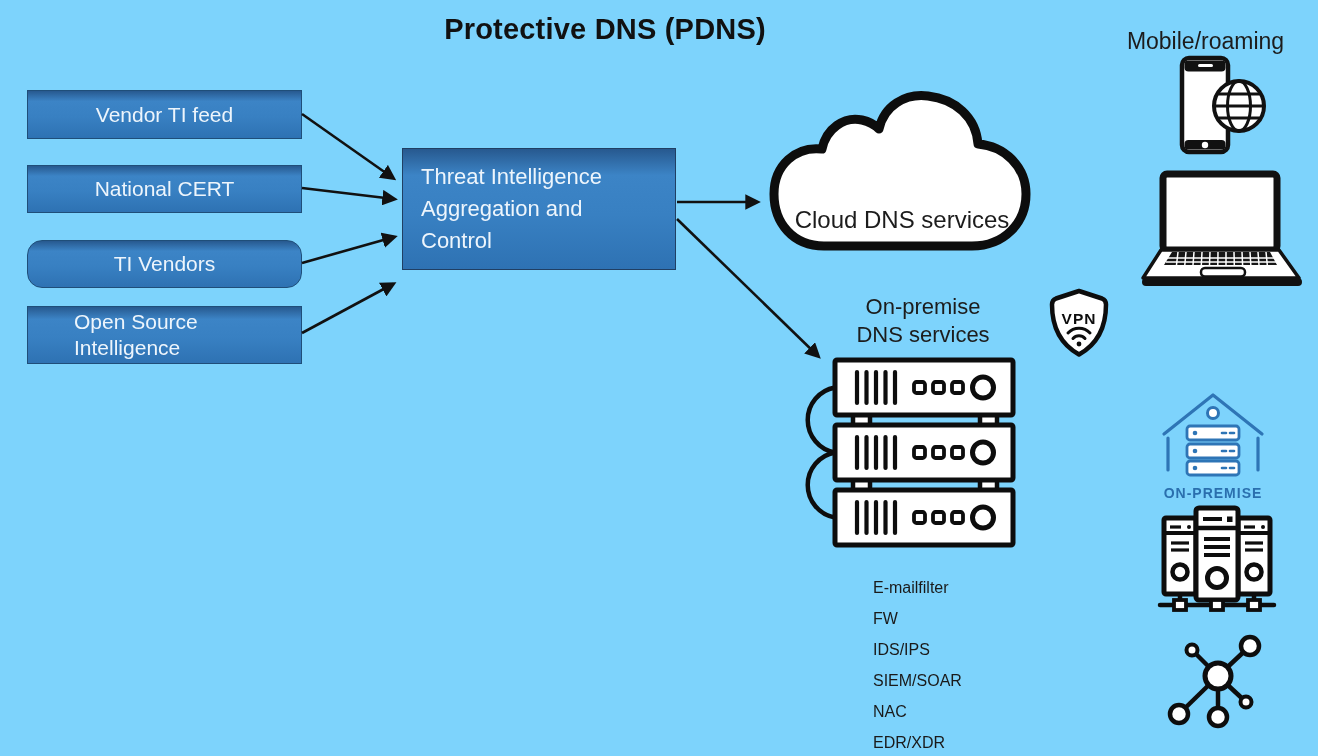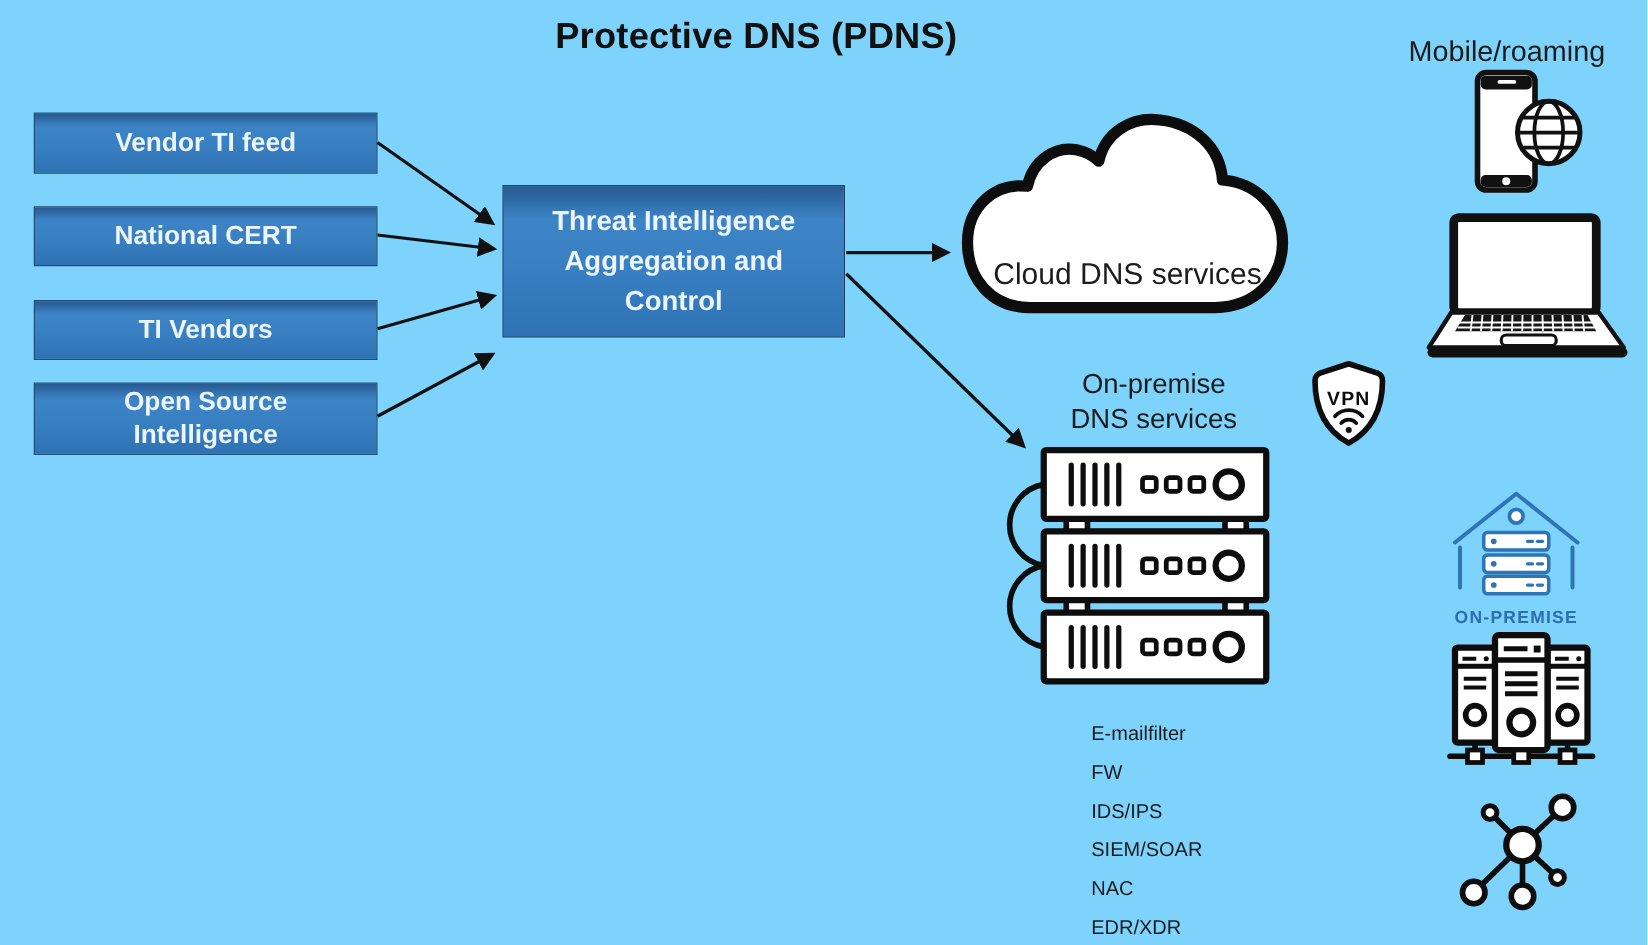--- a/index.html
+++ b/index.html
@@ -19,30 +19,30 @@
   .title{
     left:360px;top:13px;width:490px;text-align:center;
     font-size:29px;font-weight:bold;color:var(--title-text);
     letter-spacing:0.2px;
   }
   .src-box,.agg-box{
     left:27px;width:275px;box-sizing:border-box;
     background:linear-gradient(180deg,#27598f 0%,#3c84c6 22%,#3880c2 55%,#2e72b3 100%);
     border:1.5px solid var(--box-border);
     color:#edf5fc;display:flex;align-items:center;justify-content:center;
-    text-align:center;font-size:21px;line-height:26px;font-weight:bold;
+    font-size:21px;line-height:26px;
   }
   .agg-box{
     left:402px;top:148px;width:274px;height:122px;
     font-size:22px;line-height:32px;padding:0 18px;
     border-color:#203f63;
   }
   .box1{top:90px;height:49px;}
   .box2{top:165px;height:48px;}
-  .box3{top:240px;height:48px;}
+  .box3{top:240px;height:48px;border-radius:15px;}
   .box4{top:306px;height:58px;padding:0 46px;}
   .cloud-label{
     left:777px;top:206px;width:250px;text-align:center;
     font-size:24px;color:#1c1c1c;
   }
   .onprem-dns-label{
     left:842px;top:293px;width:162px;text-align:center;
     font-size:22px;line-height:28px;color:#1c1c1c;
   }
   .mobile-label{

